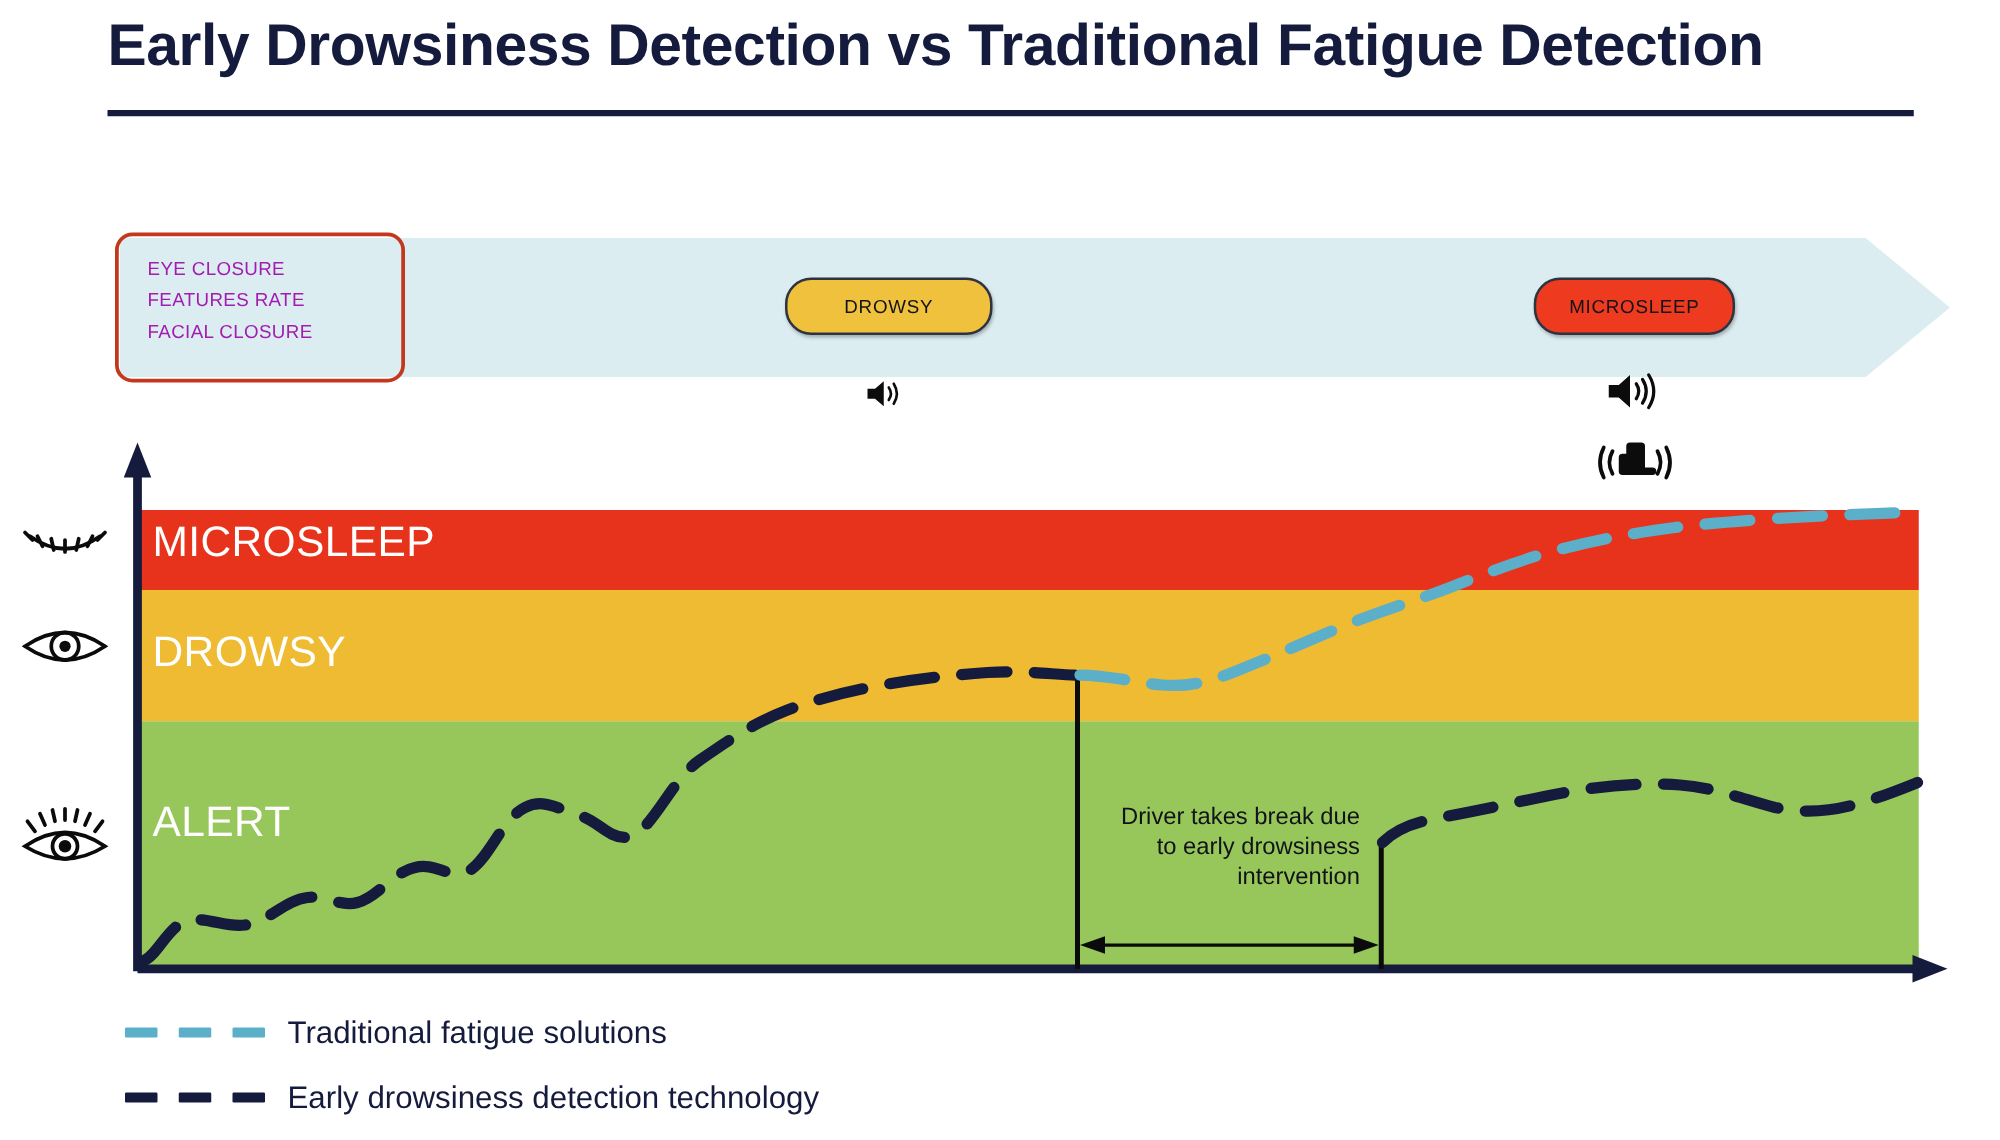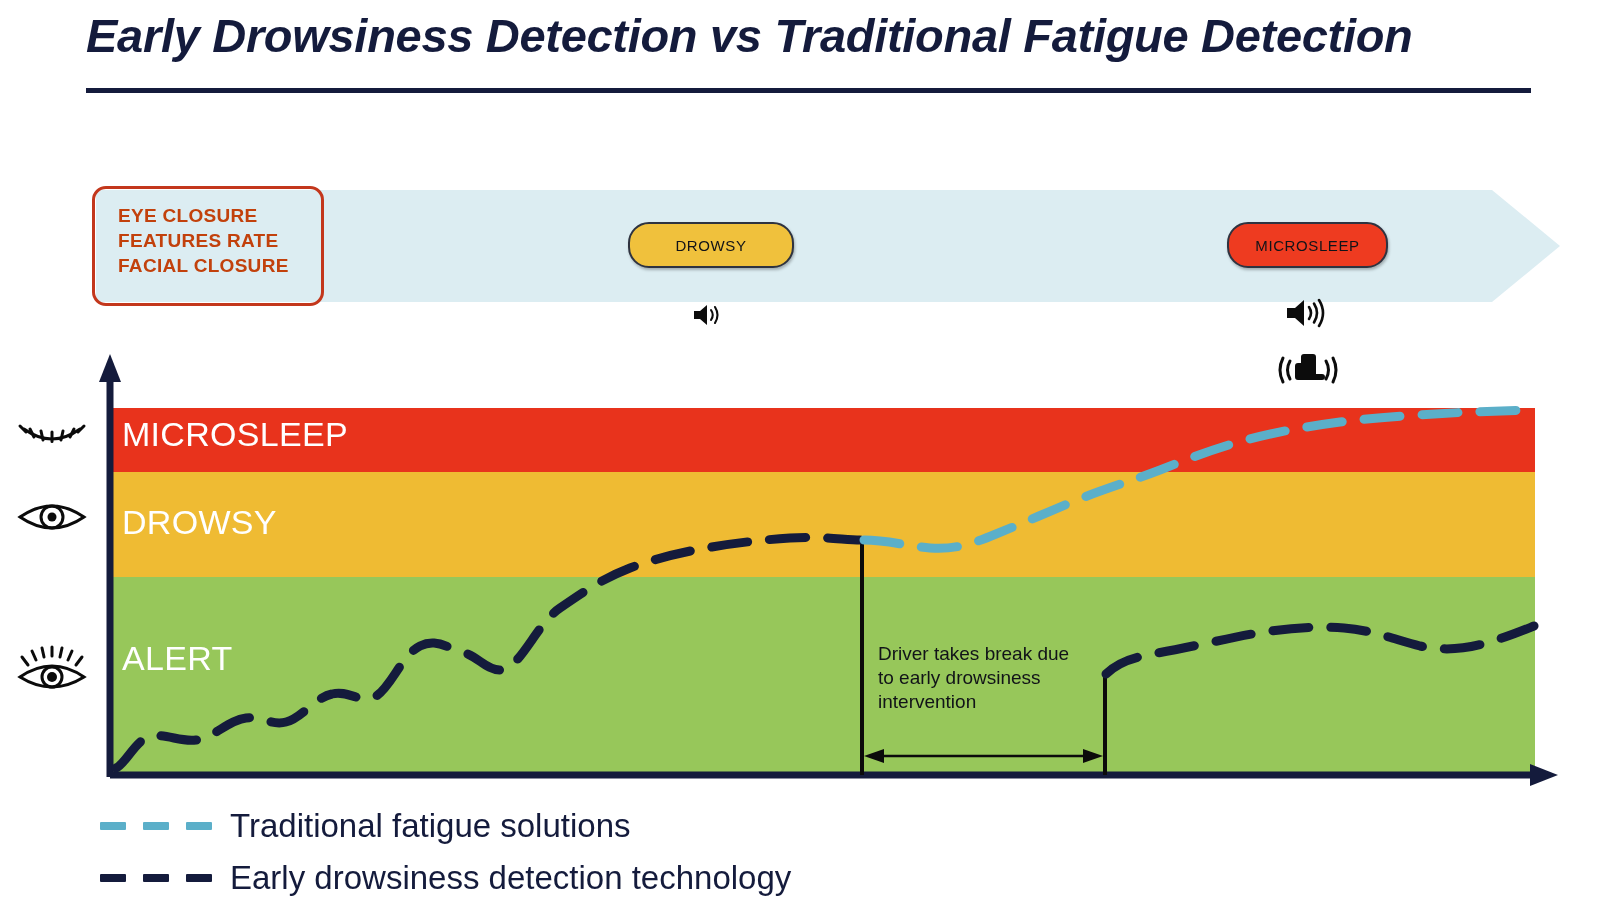--- a/index.html
+++ b/index.html
@@ -7,21 +7,20 @@
     width:1600px;height:912px;position:relative;background:#ffffff;
     font-family:"Liberation Sans",sans-serif;overflow:hidden;
   }
   .page{position:absolute;inset:0;}
 
   
   .title{
     position:absolute;left:86px;top:8px;width:1450px;
     font-size:47px;font-weight:bold;color:#141B3C;letter-spacing:-0.3px;
     white-space:nowrap;
-    font-style:italic;
   }
   .title-rule{
     position:absolute;left:86px;top:88px;width:1445px;height:5px;background:#141B3C;
   }
   .subtitle{
     position:absolute;left:86px;top:112px;width:1450px;
     font-size:25px;color:#141B3C;white-space:nowrap;
   }
 
   
@@ -30,21 +29,21 @@
     background:#DCEDF2;
     clip-path:polygon(0 0, calc(100% - 68px) 0, 100% 50%, calc(100% - 68px) 100%, 0 100%);
   }
   .signal-box{
     position:absolute;left:92px;top:186px;width:232px;height:120px;
     border:3px solid #C3371C;border-radius:14px;background:transparent;
     box-sizing:border-box;
   }
   .signal-text{
     position:absolute;left:118px;top:203px;width:200px;
-    font-size:19px;line-height:25px;color:#c2410c;letter-spacing:.3px;font-weight:bold;
+    font-size:15px;line-height:25px;color:#a21caf;letter-spacing:.3px;
   }
   .pill{
     position:absolute;height:42px;border:2px solid #2E3340;border-radius:21px;
     display:flex;align-items:center;justify-content:center;
     font-size:15px;letter-spacing:.6px;color:#111318;
     box-shadow:1px 2px 3px rgba(0,0,0,.28);
   }
   .pill-drowsy{left:628px;top:222px;width:162px;background:#F0C13C;}
   .pill-micro{left:1227px;top:222px;width:157px;background:#EE3B20;}
 
@@ -65,33 +64,33 @@
   .lbl-micro{top:75px;}
   .lbl-drowsy{top:163px;}
   .lbl-alert{top:299px;}
 
   .eye{position:absolute;left:14px;color:#0B0B0B;}
   .eye-closed{top:75px;}
   .eye-half{top:155px;}
   .eye-open{top:305px;}
 
   .annot{
-    position:absolute;left:878px;top:302px;width:210px;text-align:left;
+    position:absolute;left:878px;top:302px;width:210px;text-align:right;
     font-size:19px;line-height:24px;color:#111318;
   }
 
   
   .legend{position:absolute;left:100px;top:800px;width:900px;}
   .legend-row{display:flex;align-items:center;height:52px;}
   .legend-dash{width:112px;height:8px;margin-right:18px;position:relative;}
   .legend-dash span{position:absolute;top:0;height:8px;width:26px;border-radius:1px;}
   .legend-dash span:nth-child(1){left:0;}
   .legend-dash span:nth-child(2){left:43px;}
   .legend-dash span:nth-child(3){left:86px;}
-  .legend-label{font-size:33px;color:#141B3C;white-space:nowrap;}
+  .legend-label{font-size:25px;color:#141B3C;white-space:nowrap;}
 </style>
 </head>
 <body>
 
 <div class="page">
 
   <div class="title">Early Drowsiness Detection vs Traditional Fatigue Detection</div>
   <div class="title-rule"></div>
 
   <div class="banner"></div>

